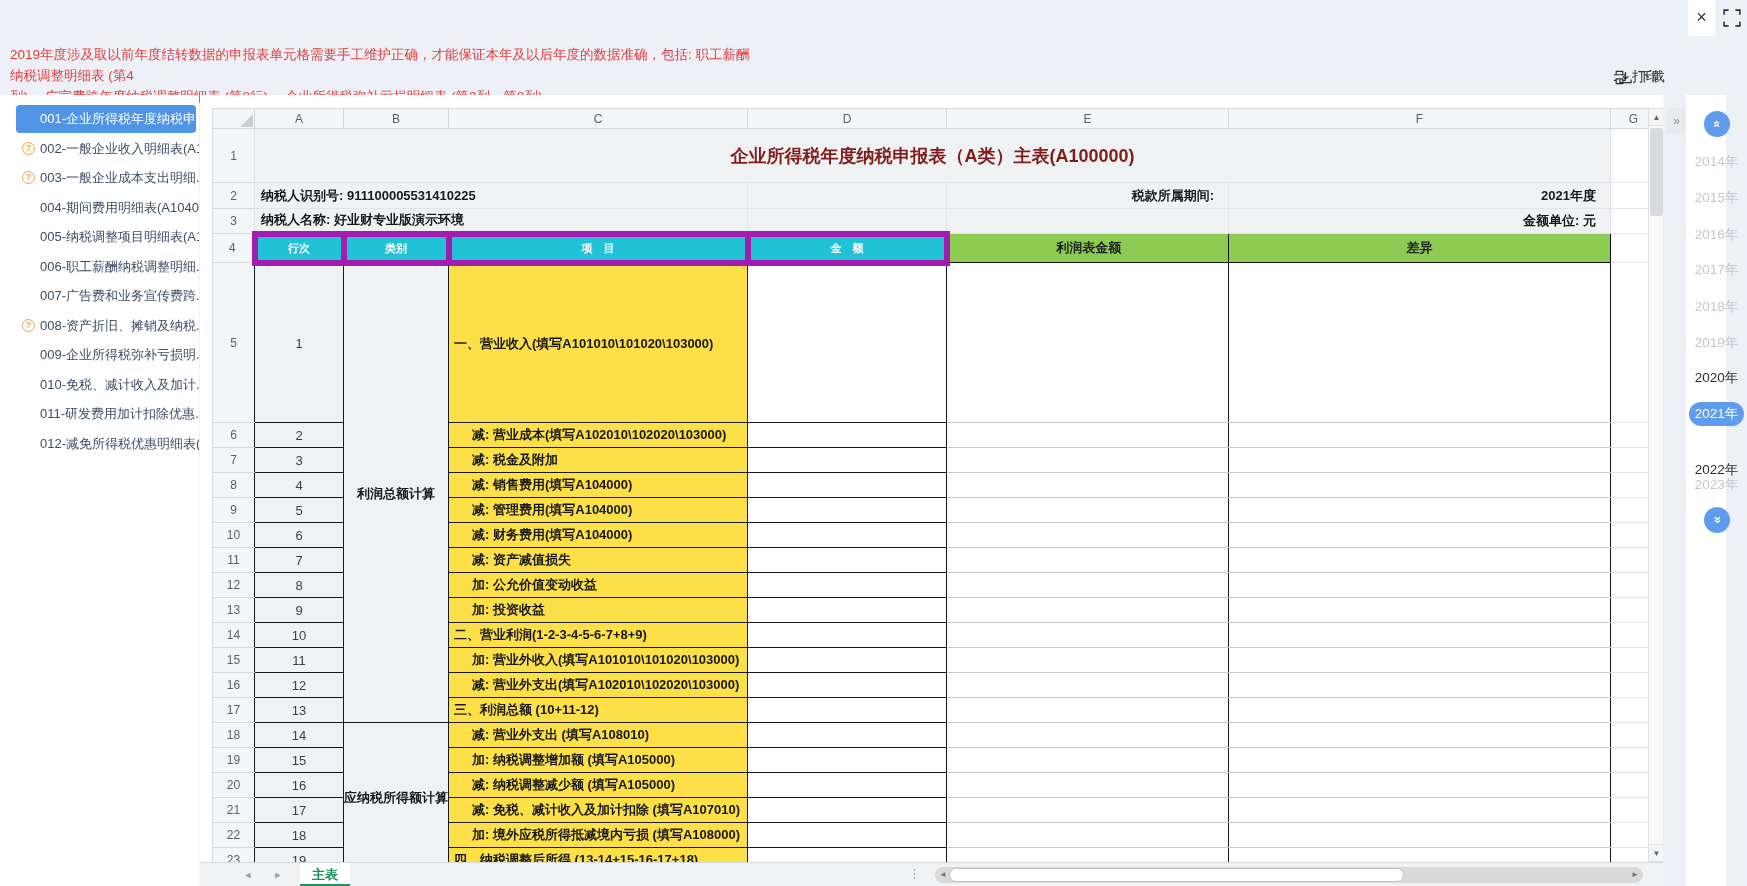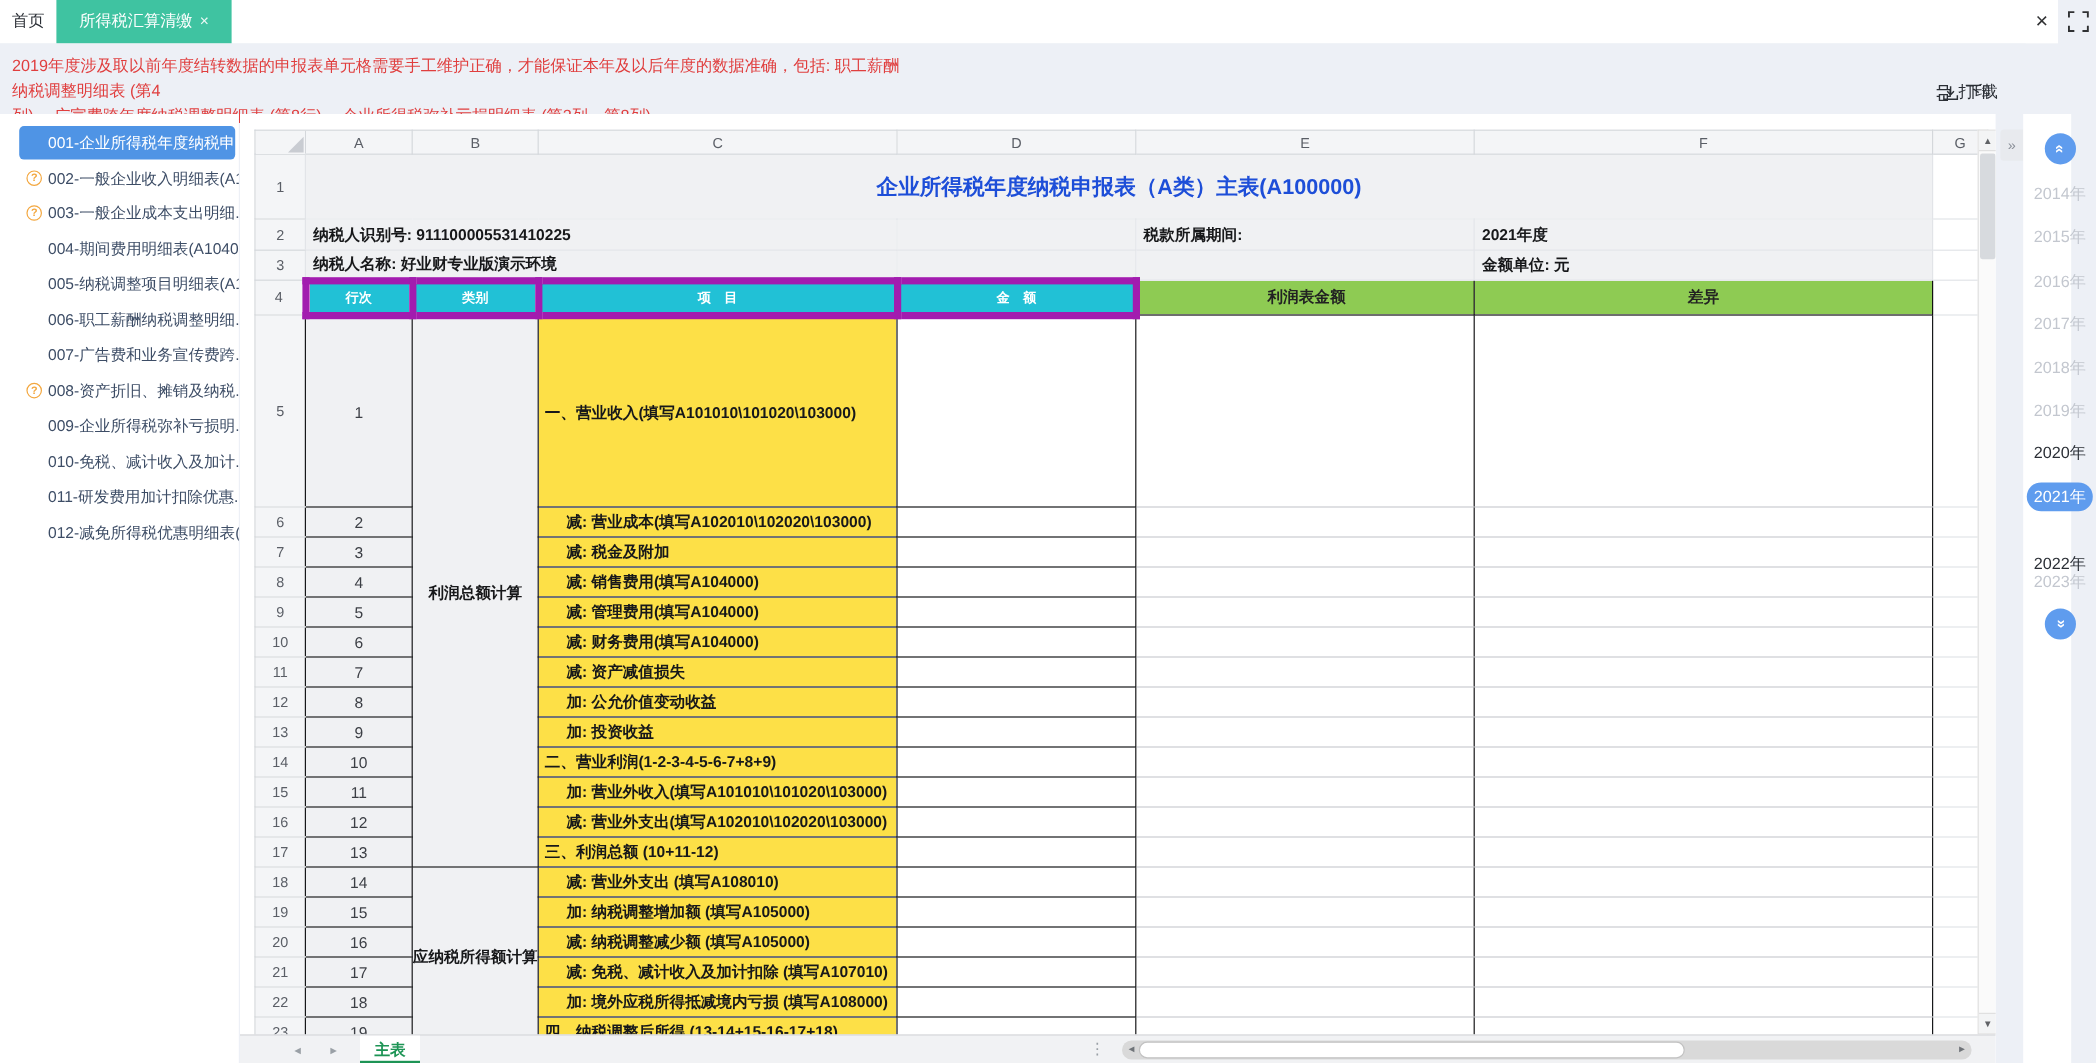--- a/index.html
+++ b/index.html
@@ -44,24 +44,24 @@
   .grid td { overflow:hidden; white-space:nowrap; }
   tr.h-letters { height:20px; } tr.h-r1 { height:54px; } tr.h-r2 { height:26px; } tr.h-r3 { height:25px; }
   tr.h-r4 { height:29px; } tr.h-tall { height:160px; } tr.h-data { height:25px; }
   .gut { background:#f4f5f7; border:1px solid #d4d7db; border-right:0; color:#5a5e66; font-size:12px;
          text-align:center; }
   .corner { position:relative; background:#f4f5f7; border:1px solid #d4d7db; border-right:0; }
   .tri { position:absolute; right:1px; bottom:1px; width:0; height:0;
          border-left:13px solid transparent; border-bottom:13px solid #c9ccd2; }
   .clet { background:#f4f5f7; border:1px solid #d4d7db; color:#5a5e66; font-size:12px; text-align:center; }
   .tcell { background:#f0f1f3; border:1px solid #e2e4e8; text-align:center; font-size:18px; font-weight:bold;
-           color:#1d4ed8; }
+           color:#7f1d1d; }
   .info { background:#f0f1f3; border:1px solid #e2e4e8; font-size:13px; font-weight:600; color:#17181a;
           padding:0 6px; }
-  .info.right { text-align:left; padding-right:14px; }
+  .info.right { text-align:right; padding-right:14px; }
   .h-cyan { background:#21c1d6; color:#fff; font-weight:bold; font-size:11px; text-align:center;
             border:6px solid #a21caf; }
   .h-green { background:#8ecb53; color:#222; font-weight:bold; font-size:13px; text-align:center;
              border:1px solid #101010; }
   .lno  { background:#f0f1f3; border:1px solid #17181a; text-align:center; font-size:13px; color:#3c3f45; }
   .cat  { background:#f0f1f3; border:1px solid #17181a; text-align:center; font-size:13px; font-weight:600;
           color:#17181a; white-space:normal; line-height:17px; }
   .item { background:#fde047; border:1px solid #17181a; font-size:13px; font-weight:600; color:#17181a; }
   .item.lvl0 { padding-left:5px; } .item.lvl1 { padding-left:23px; }
   .amt  { background:#fff; border:1px solid #17181a; }
@@ -109,24 +109,20 @@
         cursor:pointer; }
   .yr.dim { color:#c3c7cf; } .yr.normal { color:#2b2f36; }
   .yr.sel { left:3px; width:55px; height:24px; line-height:24px; background:#5f9cee; color:#fff;
             border-radius:12px; }
 </style>
 </head>
 <body>
 
 <div id="app">
 
-  <div class="topbar">
-    <div class="tab-home">首页</div>
-    <div class="tab-active"><span>所得税汇算清缴</span><span class="tab-x">×</span></div>
-  </div>
   <div class="win-close">×</div>
   <div class="win-full">
     <svg width="18" height="18" viewBox="0 0 16 16">
         <path d="M1 5V1h4 M11 1h4v4 M15 11v4h-4 M5 15H1v-4" fill="none" stroke="#303133" stroke-width="1.4"></path>
       </svg>
   </div>
 
   <div class="warnbar">
     <div>2019年度涉及取以前年度结转数据的申报表单元格需要手工维护正确，才能保证本年及以后年度的数据准确，包括: 职工薪酬纳税调整明细表 (第4</div>
     <div>列) 、广宣费跨年度纳税调整明细表 (第8行) 、企业所得税弥补亏损明细表 (第2列、第8列)</div>

